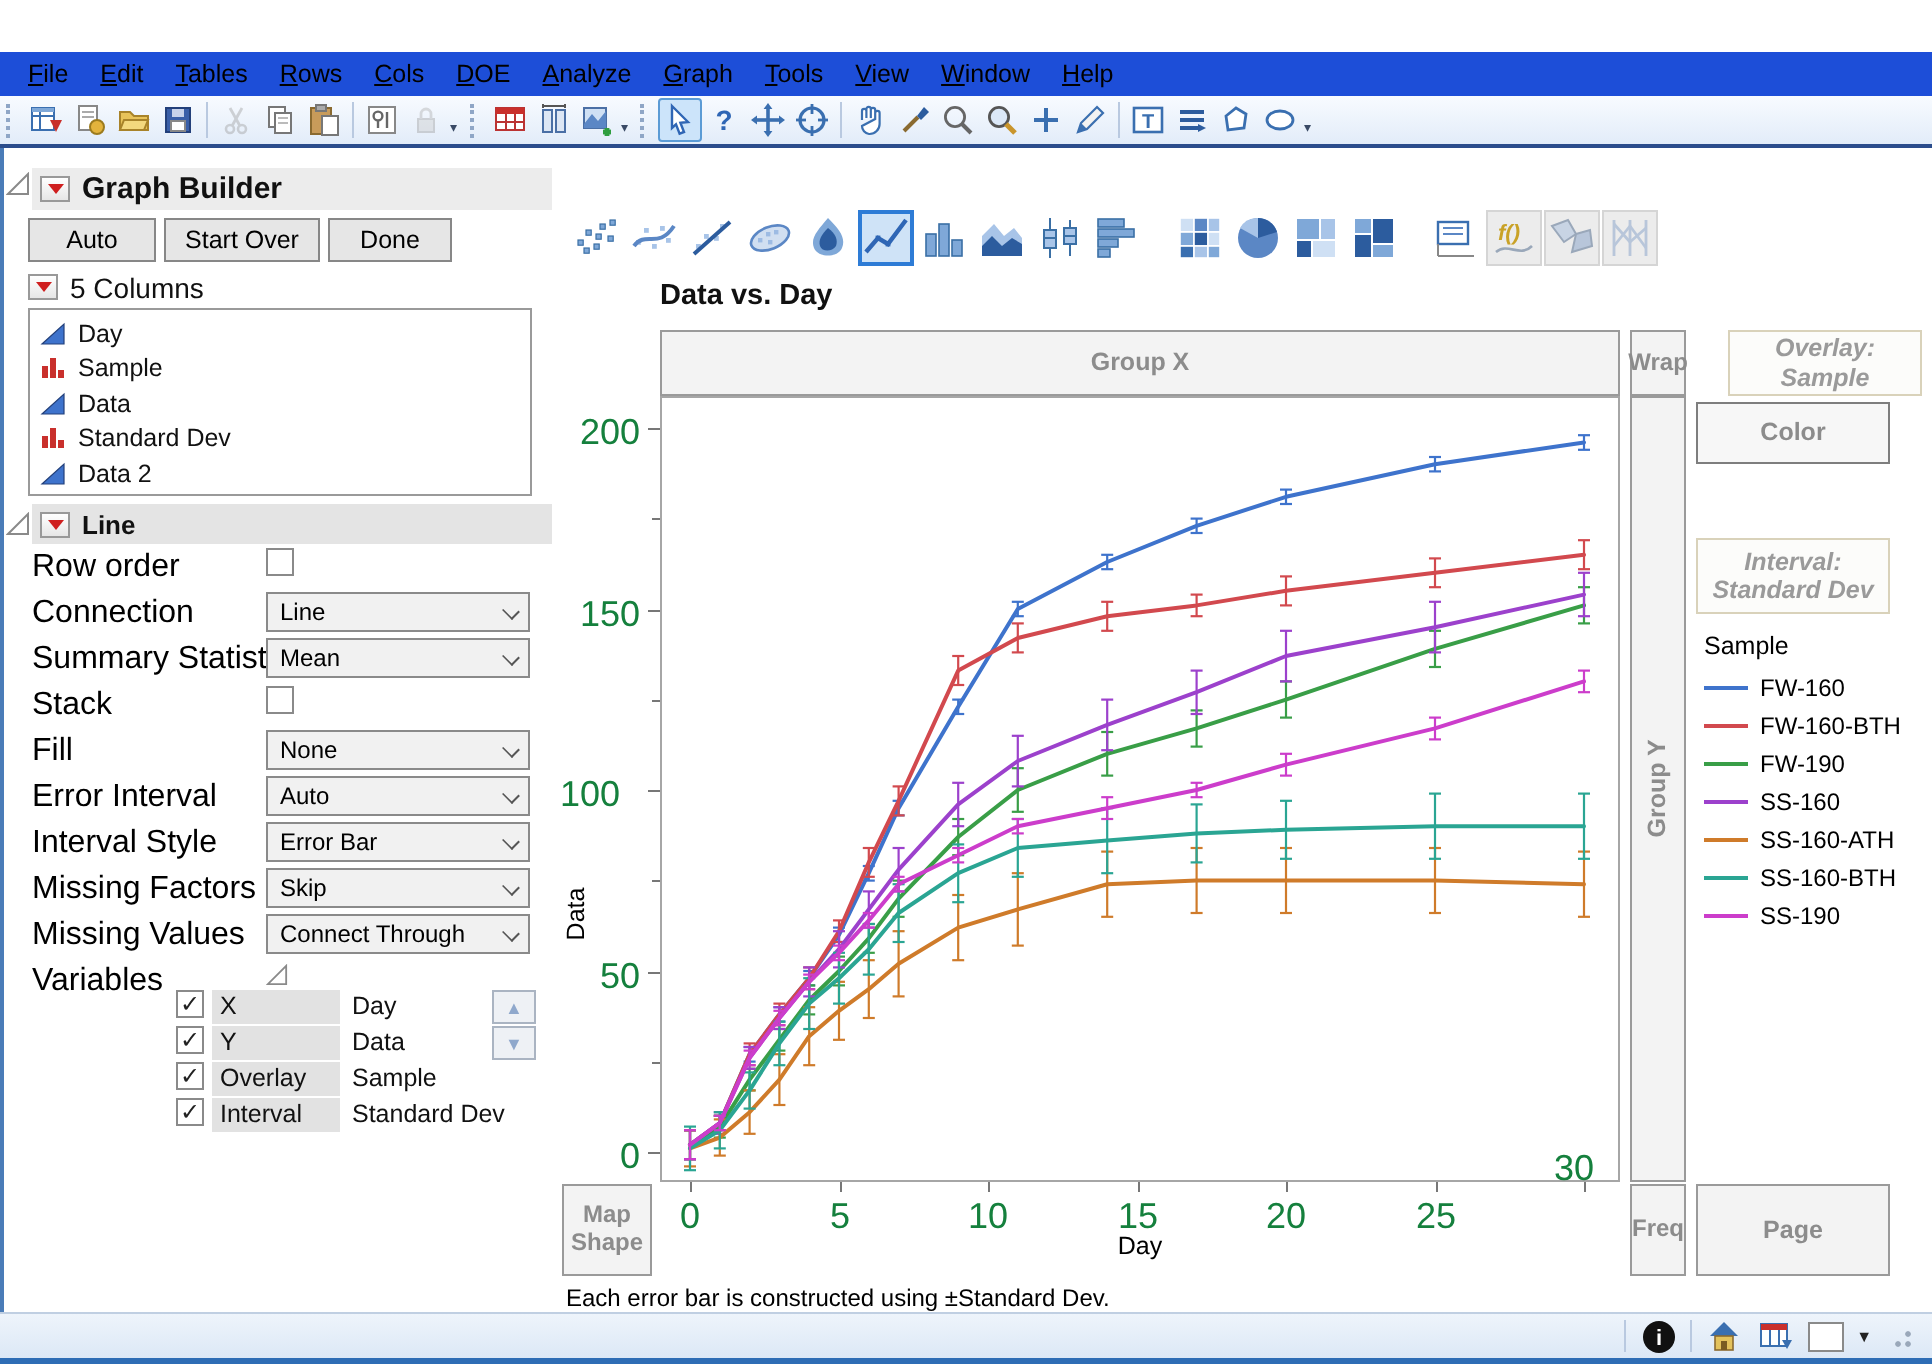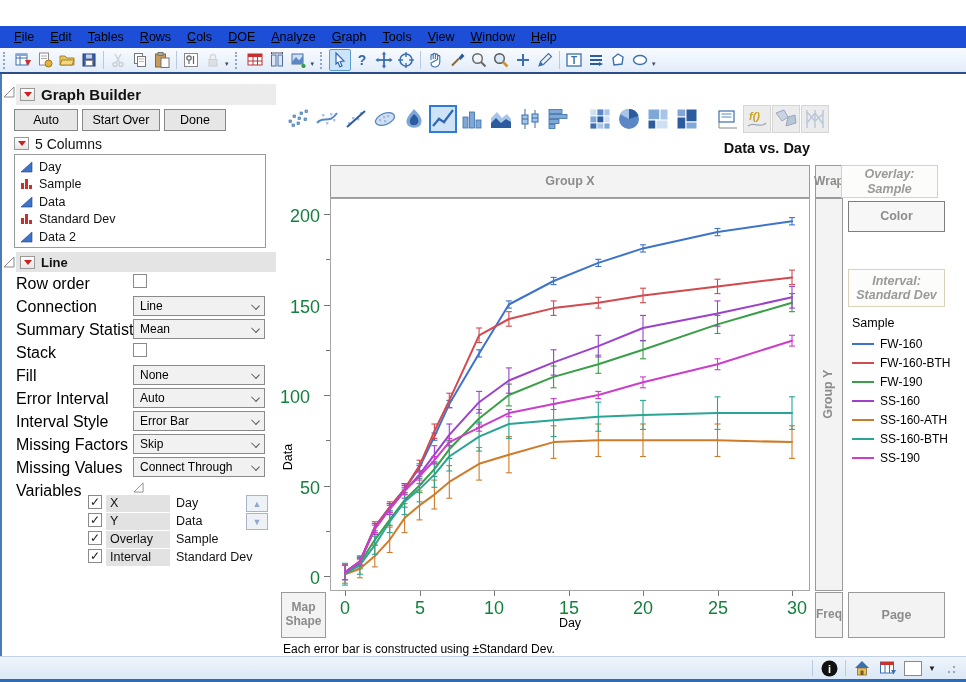--- a/index.html
+++ b/index.html
@@ -49,21 +49,21 @@
 
 .zone{position:absolute;border:1px solid #9a9a9a;background:#f3f3f3;color:#8c8c8c;font-weight:bold;display:flex;align-items:center;justify-content:center;font-size:12.5px;text-align:center;line-height:1.15}
 .zone.filled{background:#fcfcfa;border:1px solid #d9d2ba;font-style:italic;color:#9a9a9a}
 .zone.dark{background:#f7f7f7;border:1px solid #7e7e7e}
 .rot-ccw{transform:rotate(-90deg)}
 
 #plot{left:330px;top:124px;width:480px;height:393px;border:1px solid #a6a6a6;background:#fff}
 .tickmark{position:absolute;background:#777}
 .ticklabel{position:absolute;font-size:18px;color:#15803d}
 .axis-label{position:absolute;font-size:12.5px;color:#000;text-align:center}
-.chart-title{left:330px;top:66px;width:480px;text-align:right;font-size:14.5px;font-weight:bold}
+.chart-title{left:330px;top:66px;width:480px;text-align:left;font-size:14.5px;font-weight:bold}
 
 #legend{left:852px;top:242px;width:110px}
 .legend-title{font-size:12.5px;color:#000;margin-bottom:4px}
 .legend-item{display:flex;align-items:center;gap:6px;height:19px;font-size:12px;color:#000}
 .legend-line{width:22px;border-top:2.5px solid;flex:0 0 auto}
 .footnote{left:283px;top:568px;font-size:12px;color:#000}
 
 .statusbar{position:absolute;left:0;bottom:0;width:966px;height:26px;background:linear-gradient(#eef4fb,#dce8f6);border-top:1px solid #c0cfe2;border-bottom:3px solid #2e6db5;display:flex;align-items:center;justify-content:flex-end;padding-right:10px;gap:6px}
 .ssep{width:1px;height:16px;background:#b9c9e0}
 .sicon{width:20px;height:20px;display:flex;align-items:center;justify-content:center}
@@ -606,21 +606,21 @@
       </div>
     <div class="zone" style="left:281px;top:518px;width:45px;height:46px;font-size:12px">
         <span>Map Shape</span>
       </div>
     <div class="zone" style="left:815px;top:518px;width:28px;height:46px;font-size:12px">
         <span>Freq</span>
       </div>
     <div class="zone" style="left:848px;top:518px;width:97px;height:46px">
         <span>Page</span>
       </div>
-    <div class="zone filled" style="left:841px;top:91px;width:97px;height:33px">
+    <div class="zone filled" style="left:864px;top:91px;width:97px;height:33px">
         <span>Overlay: Sample</span>
       </div>
     <div class="zone dark" style="left:848px;top:127px;width:97px;height:31px">
         <span>Color</span>
       </div>
     <div class="zone filled" style="left:848px;top:195px;width:97px;height:38px;flex-direction:column">
       <span>Interval:</span>
         <span>Standard Dev</span>
     </div>
 
@@ -971,21 +971,21 @@
         <div class="ticklabel" style="left:405px;top:524px;width:30px;text-align:center">5</div>
         <div class="tickmark" style="left:494px;top:517px;width:1px;height:5px"></div>
         <div class="ticklabel" style="left:479px;top:524px;width:30px;text-align:center">10</div>
         <div class="tickmark" style="left:569px;top:517px;width:1px;height:5px"></div>
         <div class="ticklabel" style="left:554px;top:524px;width:30px;text-align:center">15</div>
         <div class="tickmark" style="left:643px;top:517px;width:1px;height:5px"></div>
         <div class="ticklabel" style="left:628px;top:524px;width:30px;text-align:center">20</div>
         <div class="tickmark" style="left:718px;top:517px;width:1px;height:5px"></div>
         <div class="ticklabel" style="left:703px;top:524px;width:30px;text-align:center">25</div>
         <div class="tickmark" style="left:792px;top:517px;width:1px;height:5px"></div>
-        <div class="ticklabel" style="left:777px;top:524px;width:30px;text-align:right">30</div>
+        <div class="ticklabel" style="left:777px;top:500px;width:30px;text-align:left">30</div>
       </div>
     <div class="axis-label" style="left:330px;top:542px;width:480px">Day</div>
     <div class="axis-label rot-ccw" style="left:268px;top:376px;width:40px">Data</div>
 
     <div class="abs" id="legend">
       <div class="legend-title">Sample</div>
       <div id="legend-items">
           <div class="legend-item">
             <span class="legend-line" style="border-color:#3e73cc"></span>
             <span>FW-160</span>

